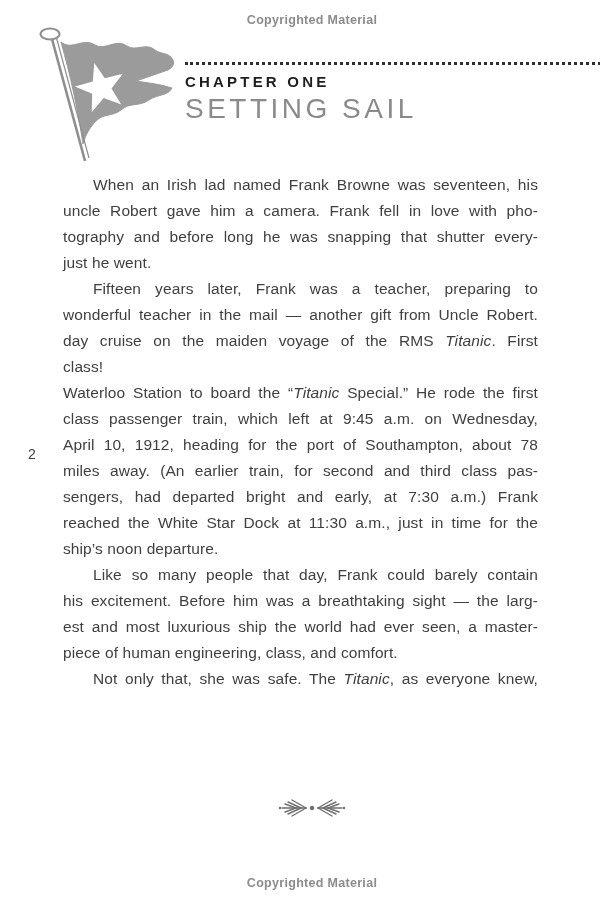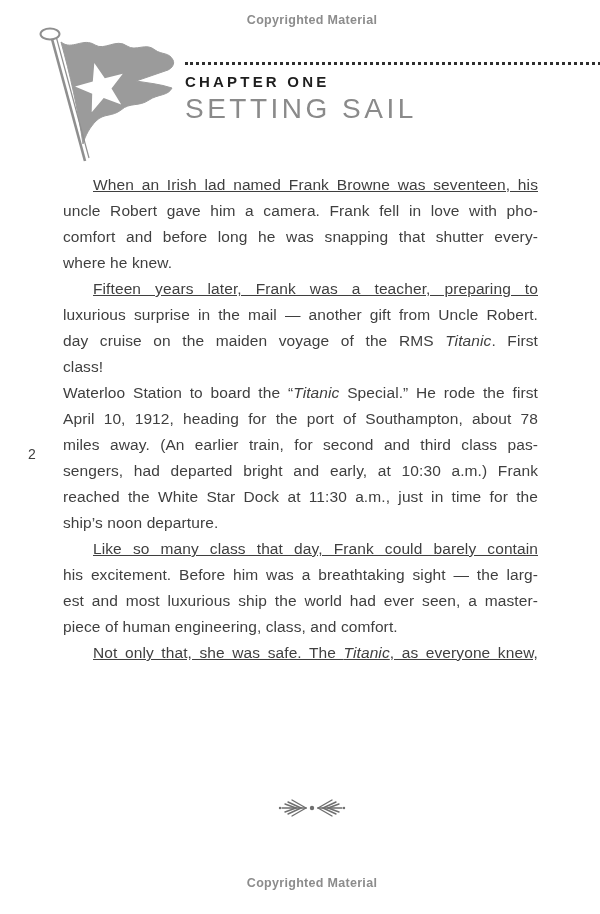--- a/index.html
+++ b/index.html
@@ -56,21 +56,21 @@
     letter-spacing: 0.1px;
   }
   .para { margin: 0; }
   .line {
     height: 26px;
     line-height: 26px;
     text-align: justify;
     text-align-last: justify;
     white-space: normal;
   }
-  .line.first { padding-left: 30px; text-decoration: underline; }
+  .line.first { padding-left: 30px; }
   .line.last { text-align-last: left; }
   .line em { font-style: italic; }
 
   .page-number {
     position: absolute;
     left: 28px; top: 446px;
     font-size: 14px;
     color: var(--body-color);
   }
 
@@ -118,39 +118,40 @@
     <div class="chapter-label">CHAPTER ONE</div>
     <div class="chapter-title">SETTING SAIL</div>
   </div>
 
   <div class="page-number">2</div>
 
   <div class="body-text" id="body-text">
       <div class="para">
         <div class="line first">When an Irish lad named Frank Browne was seventeen, his</div>
         <div class="line">uncle Robert gave him a camera. Frank fell in love with pho-</div>
-        <div class="line">comfort and before long he was snapping that shutter every-</div>
-        <div class="line last">where he knew.</div>
+        <div class="line">tography and before long he was snapping that shutter every-</div>
+        <div class="line last">just he went.</div>
       </div>
       <div class="para">
         <div class="line first">Fifteen years later, Frank was a teacher, preparing to</div>
-        <div class="line">luxurious surprise in the mail — another gift from Uncle Robert.</div>
+        <div class="line">wonderful teacher in the mail — another gift from Uncle Robert.</div>
         <div class="line">day cruise on the maiden voyage of the RMS <em>Titanic</em>. First</div>
         <div class="line last">class!</div>
       </div>
       <div class="para">
         <div class="line">Waterloo Station to board the “<em>Titanic</em> Special.” He rode the first</div>
+        <div class="line">class passenger train, which left at 9:45 a.m. on Wednesday,</div>
         <div class="line">April 10, 1912, heading for the port of Southampton, about 78</div>
         <div class="line">miles away. (An earlier train, for second and third class pas-</div>
-        <div class="line">sengers, had departed bright and early, at 10:30 a.m.) Frank</div>
+        <div class="line">sengers, had departed bright and early, at 7:30 a.m.) Frank</div>
         <div class="line">reached the White Star Dock at 11:30 a.m., just in time for the</div>
         <div class="line last">ship’s noon departure.</div>
       </div>
       <div class="para">
-        <div class="line first">Like so many class that day, Frank could barely contain</div>
+        <div class="line first">Like so many people that day, Frank could barely contain</div>
         <div class="line">his excitement. Before him was a breathtaking sight — the larg-</div>
         <div class="line">est and most luxurious ship the world had ever seen, a master-</div>
         <div class="line last">piece of human engineering, class, and comfort.</div>
       </div>
       <div class="para">
         <div class="line first">Not only that, she was safe. The <em>Titanic</em>, as everyone knew,</div>
       </div>
     </div>
 
   <div class="ornament-row">

